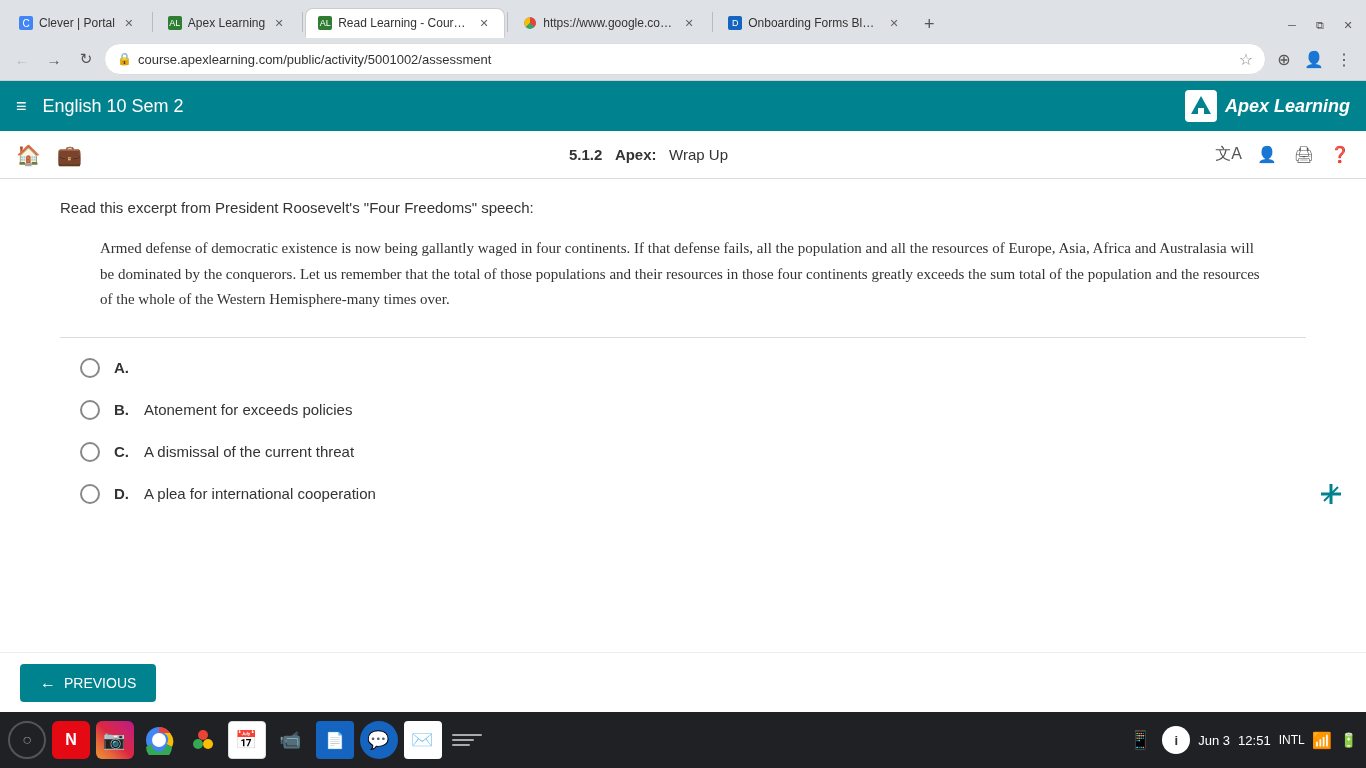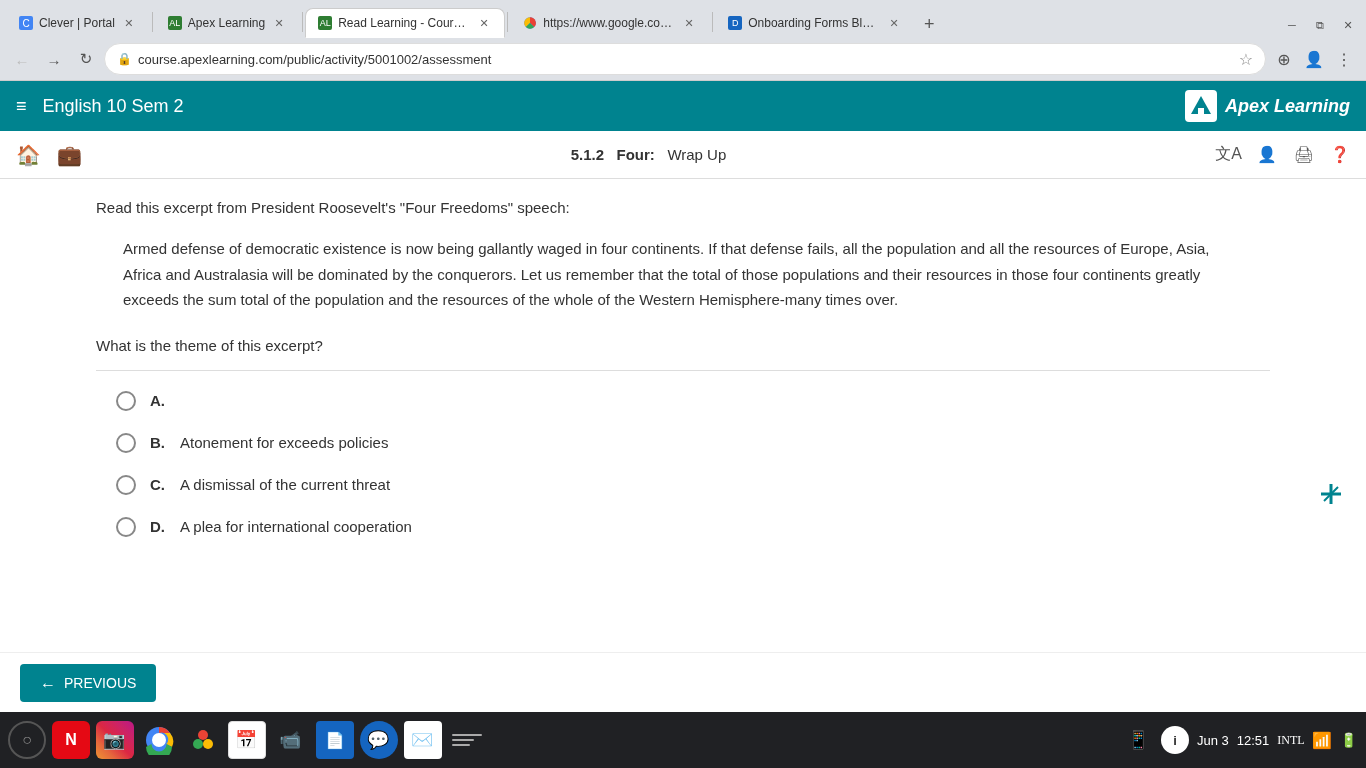--- a/index.html
+++ b/index.html
@@ -237,34 +237,35 @@
       gap: 16px;
     }
     .sub-nav-right-icon {
       font-size: 16px;
       color: #555;
       cursor: pointer;
     }
 
     
     .content-area {
-      padding: 20px 96px;
+      padding: 20px 60px;
       overflow-y: auto;
       height: calc(768px - 38px - 42px - 50px - 48px - 56px);
     }
     .excerpt-intro {
       font-size: 15px;
       color: #333;
       margin-bottom: 20px;
     }
     .excerpt-block {
-      margin: 0 27px 24px;
+      margin: 0 40px 24px;
       font-size: 15px;
       color: #333;
       line-height: 1.7;
+      font-family: Liberation Serif, serif;
     }
     .question-text {
       font-size: 15px;
       color: #333;
       margin-bottom: 16px;
     }
     .divider {
       border: none;
       border-top: 1px solid #ddd;
       margin-bottom: 20px;
@@ -378,21 +379,20 @@
       border-radius: 1px;
     }
     .taskbar-time {
       color: #fff;
       font-size: 13px;
       font-weight: 500;
     }
     .taskbar-status {
       color: #fff;
       font-size: 12px;
-      font-family: Liberation Serif, serif;
     }
     .taskbar-wifi {
       color: #fff;
       font-size: 16px;
     }
     .taskbar-battery {
       color: #fff;
       font-size: 14px;
     }
     .taskbar-info {
@@ -514,40 +514,39 @@
 </div>
 
 <div class="sub-header">
   <div class="sub-nav-left">
     <span class="sub-nav-icon">🏠</span>
     <span class="sub-nav-icon">💼</span>
   </div>
   <div class="exam-info">
     <span class="section-num">5.1.2</span>
     &nbsp;
-    <span class="exam-label">Four:</span>
+    <span class="exam-label">Apex:</span>
     &nbsp;
     <span>Wrap Up</span>
   </div>
   <div class="sub-nav-right">
     <span class="sub-nav-right-icon">文A</span>
     <span class="sub-nav-right-icon">👤</span>
     <span class="sub-nav-right-icon">🖨</span>
     <span class="sub-nav-right-icon">❓</span>
   </div>
 </div>
 
 <div class="content-area" style="position:relative;">
   <p class="excerpt-intro">Read this excerpt from President Roosevelt's "Four Freedoms" speech:</p>
 
   <div class="excerpt-block">
     <span>Armed defense of democratic existence is now being gallantly waged in four continents. If that defense fails, all the population and all the resources of Europe, Asia, Africa and Australasia will be dominated by the conquerors. Let us remember that the total of those populations and their resources in those four continents greatly exceeds the sum total of the population and the resources of the whole of the Western Hemisphere-many times over.</span>
   </div>
 
-  <p class="question-text">What is the theme of this excerpt?</p>
 
   <hr class="divider">
 
   <div class="answer-options">
     <div class="answer-option">
       <div class="radio-circle"></div>
       <span class="option-letter">A.</span>
     </div>
     <div class="answer-option">
       <div class="radio-circle"></div>

